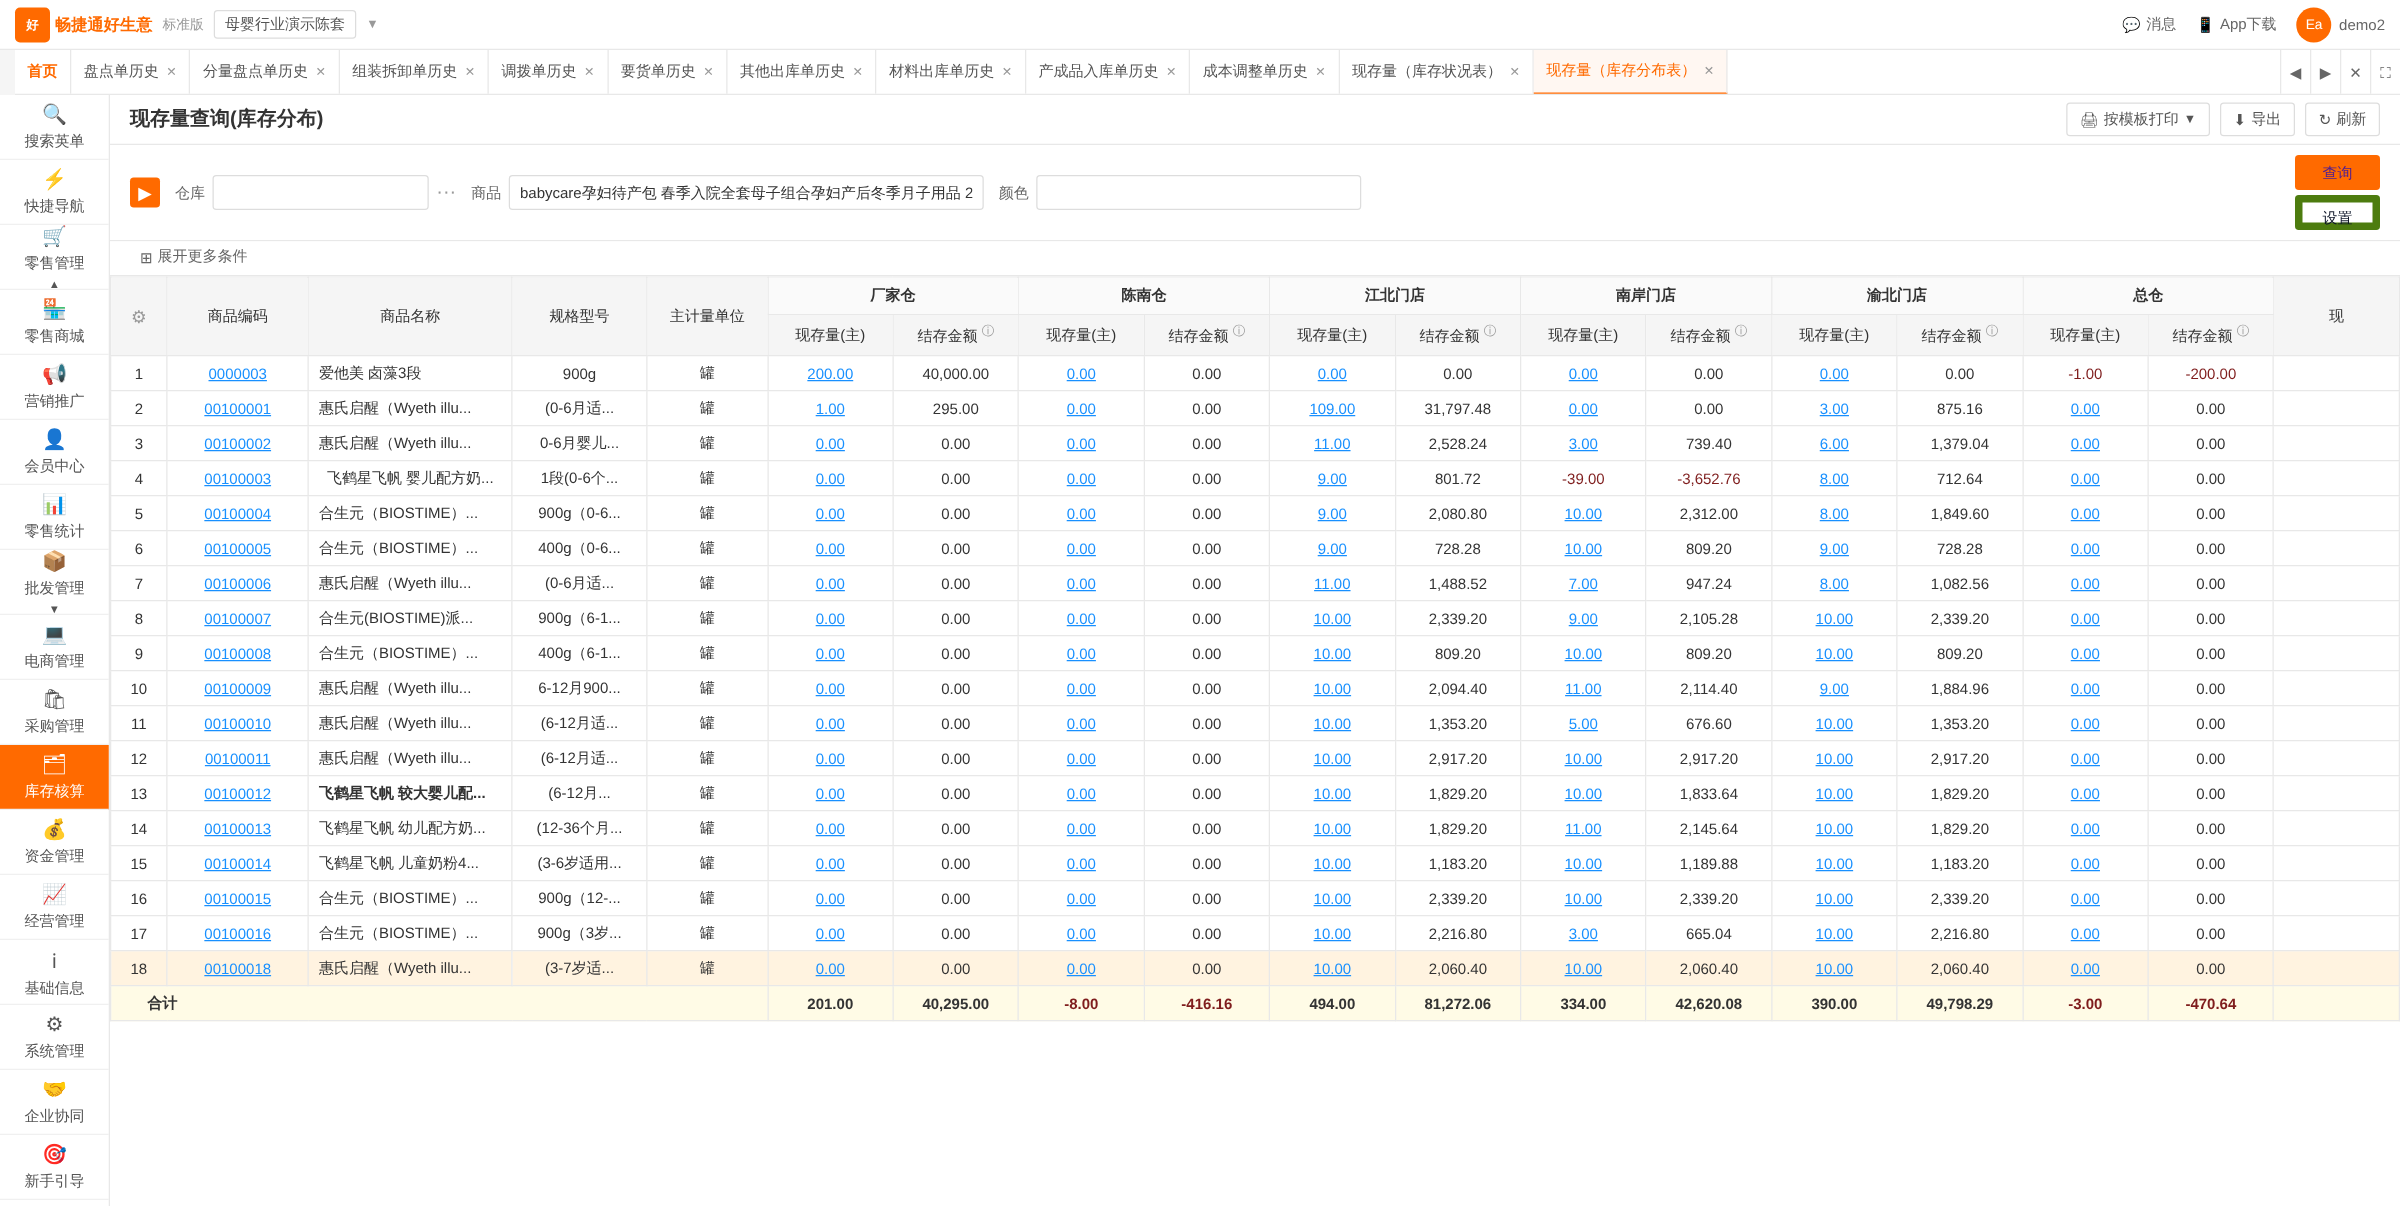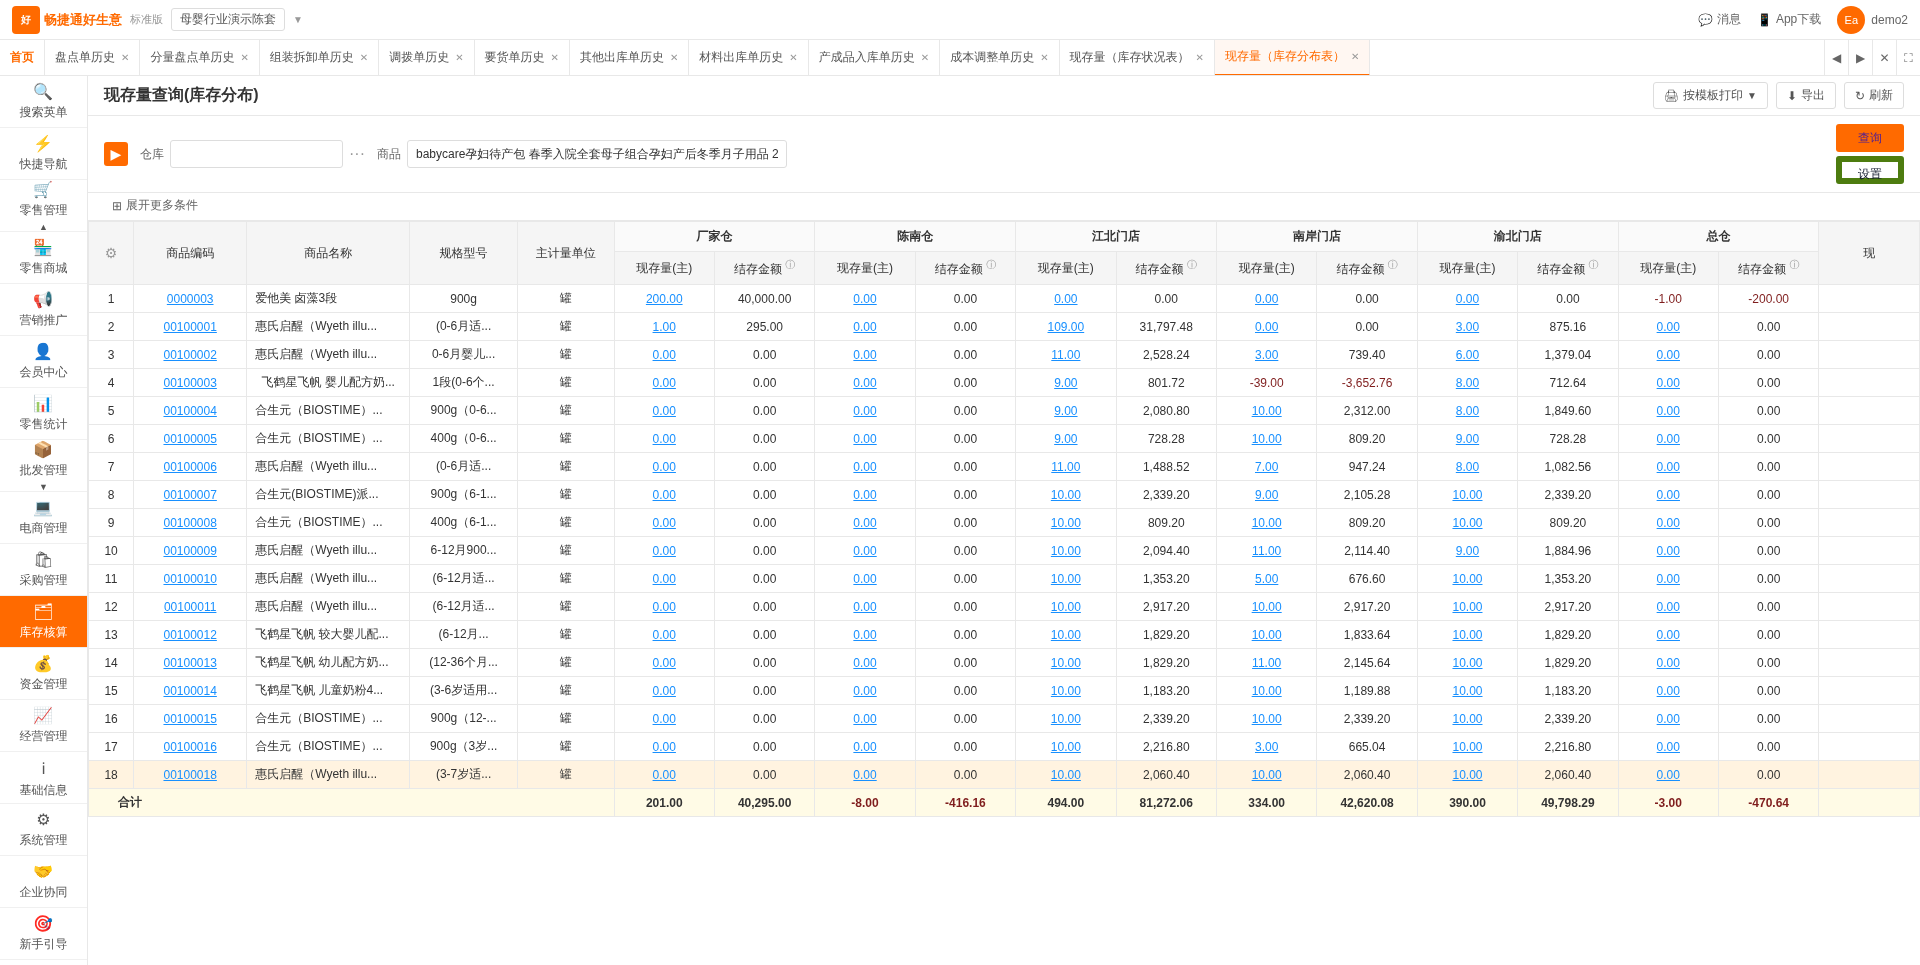--- a/index.html
+++ b/index.html
@@ -14,21 +14,21 @@
     .top-bar-left { display: flex; align-items: center; gap: 8px; }
     .logo { display: flex; align-items: center; gap: 4px; font-size: 13px; font-weight: bold; color: #ff6a00; }
     .logo-icon { width: 28px; height: 28px; background: #ff6a00; border-radius: 4px; display: flex; align-items: center; justify-content: center; color: #fff; font-size: 10px; }
     .top-bar-right { display: flex; align-items: center; gap: 16px; color: #666; font-size: 12px; }
     .top-bar-right span { cursor: pointer; display: flex; align-items: center; gap: 4px; }
     .avatar { width: 28px; height: 28px; border-radius: 50%; background: #ff6a00; display: flex; align-items: center; justify-content: center; color: #fff; font-size: 11px; }
 
     
     .nav-tabs {
       display: flex; align-items: center; background: #fff;
-      border-bottom: 1px solid #e8e8e8; height: 36px; overflow: hidden;
+      border-bottom: 1px solid #e8e8e8; height: 36px; overflow: hidden; margin-left: 12px;
     }
     .nav-tab {
       display: flex; align-items: center; padding: 0 10px; height: 36px;
       white-space: nowrap; cursor: pointer; font-size: 12px; color: #555;
       border-right: 1px solid #e8e8e8; gap: 4px;
       flex-shrink: 0;
     }
     .nav-tab.active { background: #fff7f2; color: #ff6a00; border-bottom: 2px solid #ff6a00; }
     .nav-tab .close-x { color: #999; font-size: 10px; margin-left: 2px; }
     .nav-tab.home { color: #ff6a00; font-weight: bold; }
@@ -289,20 +289,24 @@
     <div class="filter-bar">
       <div class="filter-expand-btn">▶</div>
       <div class="filter-group">
         <span class="filter-label">仓库</span>
         <input class="filter-input" value="" placeholder="" style="">
         <span class="filter-dots">···</span>
       </div>
       <div class="filter-group">
         <span class="filter-label">商品</span>
         <input class="filter-input-wide" value="babycare孕妇待产包 春季入院全套母子组合孕妇产后冬季月子用品 22件套 ..." style="">
+      </div>
+      <div class="filter-group">
+        <span class="filter-label">颜色</span>
+        <input class="filter-input-color" value="" style="">
       </div>
       <div style="display:flex;flex-direction:column;gap:4px;margin-left:auto;">
         <button class="btn-search">查询</button>
         <button class="btn-setting">设置</button>
       </div>
     </div>
     <div style="background:#fff;padding:4px 16px 6px;border-bottom:1px solid #e8e8e8;">
       <div class="expand-more">
         <span>⊞</span>
         <span>展开更多条件</span>
@@ -581,21 +585,21 @@
     <td class="">2,917.20</td>
     <td><span class="val-link">10.00</span></td>
     <td>2,917.20</td>
     <td><span class="val-link">0.00</span></td>
     <td class="">0.00</td>
     <td></td>
   </tr>
             <tr>
     <td>13</td>
     <td><span class="val-link">00100012</span></td>
-    <td style="text-align:left;max-width:130px;overflow:hidden;text-overflow:ellipsis;" title="飞鹤星飞帆 较大婴儿配...">飞鹤星飞帆 较大婴儿配...</td>
+    <td style="text-align:left;max-width:130px;overflow:hidden;text-overflow:ellipsis;font-weight:bold;" title="飞鹤星飞帆 较大婴儿配...">飞鹤星飞帆 较大婴儿配...</td>
     <td>(6-12月...</td>
     <td>罐</td>
     <td><span class="val-link">0.00</span></td>
     <td>0.00</td>
     <td><span class="val-link">0.00</span></td>
     <td>0.00</td>
     <td><span class="val-link">10.00</span></td>
     <td>1,829.20</td>
     <td><span class="val-link">10.00</span></td>
     <td class="">1,833.64</td>

